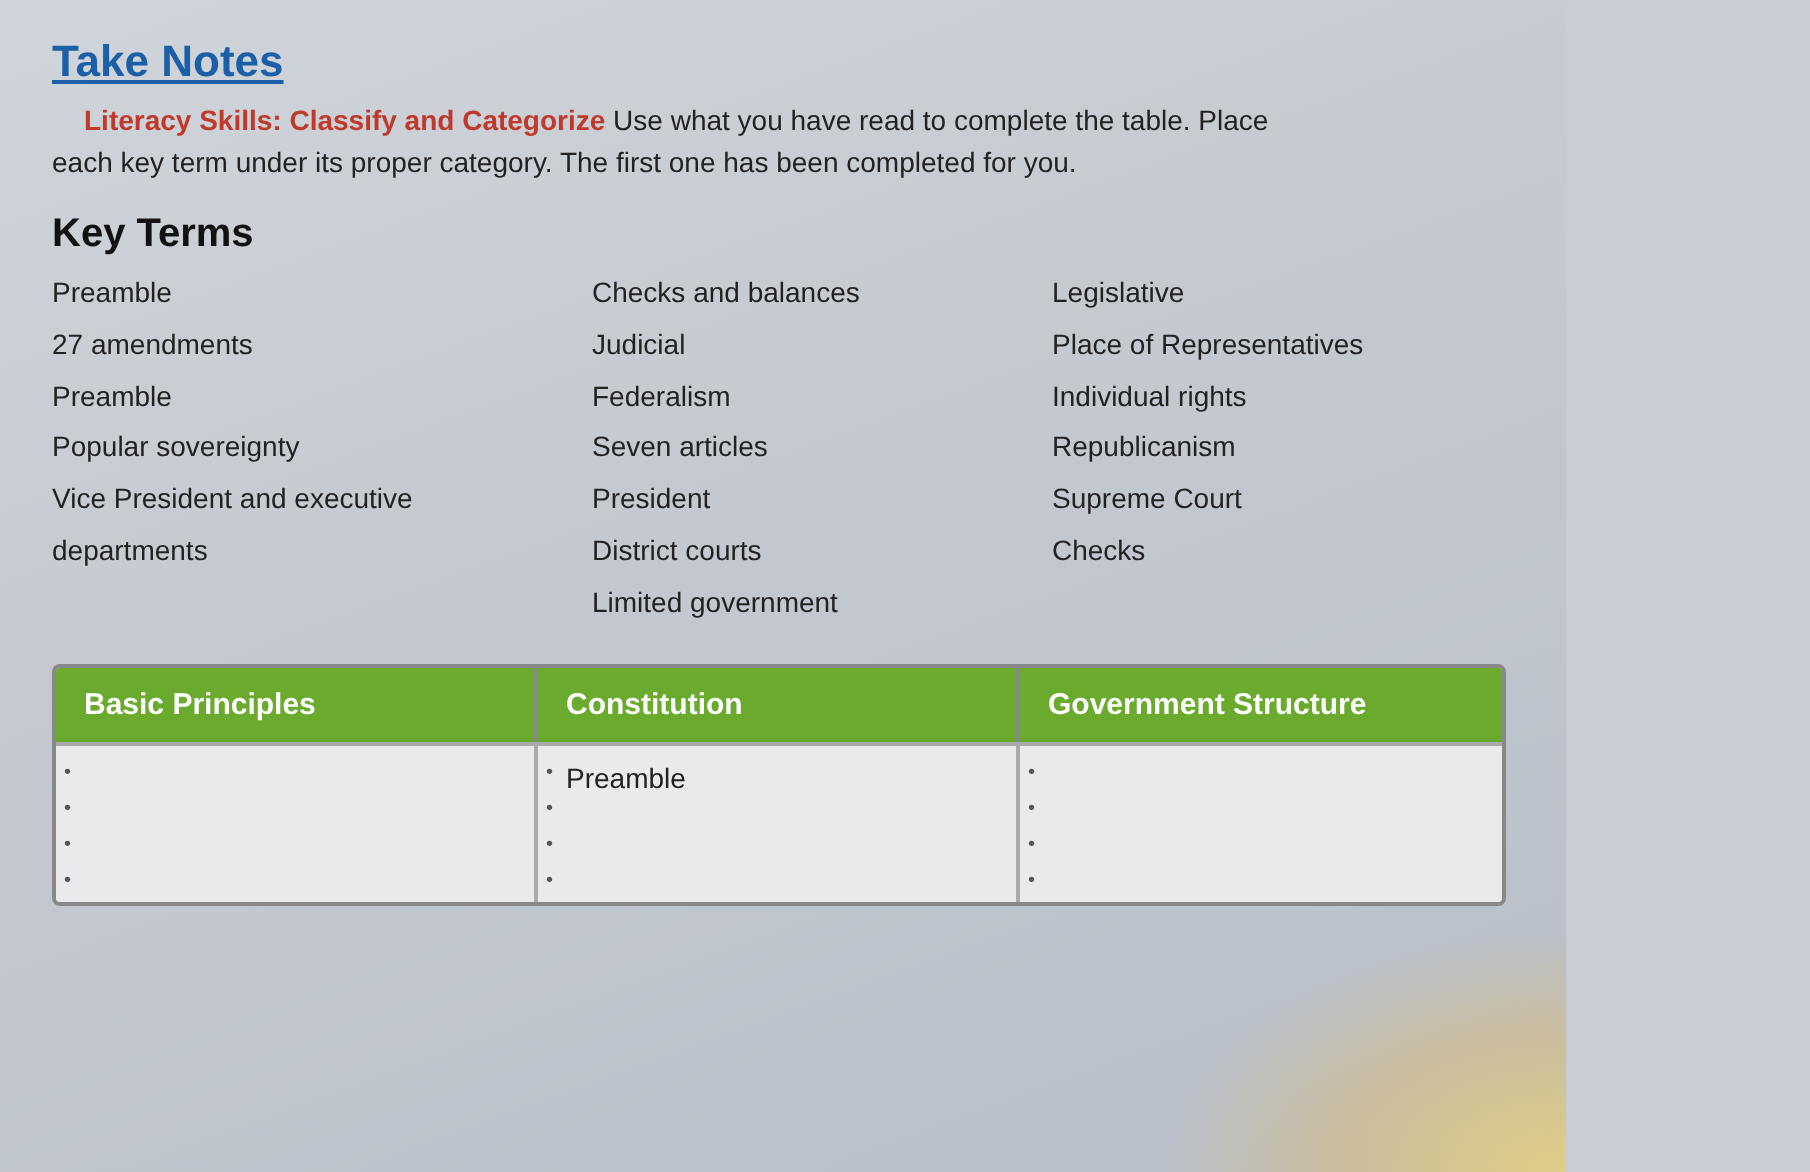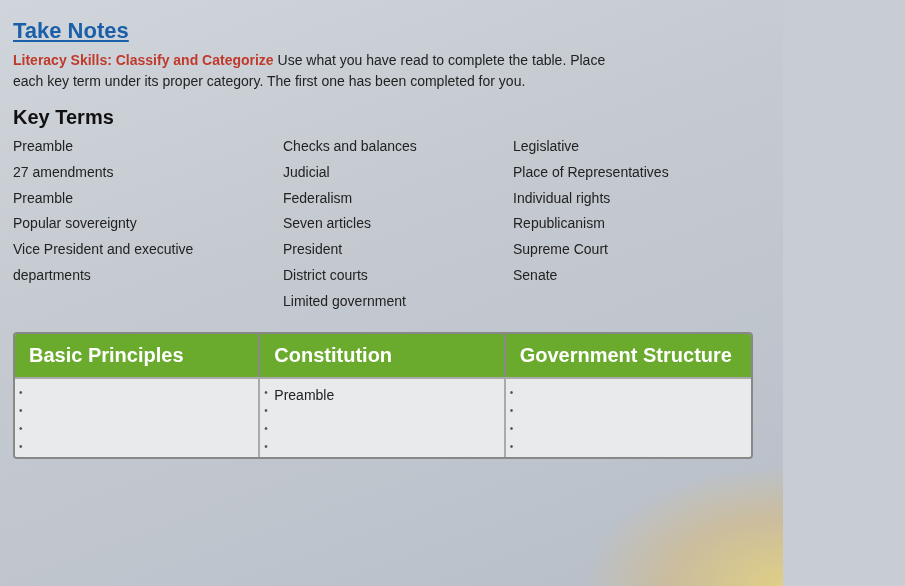--- a/index.html
+++ b/index.html
@@ -10,21 +10,21 @@
       width: 905px;
       min-height: 586px;
       overflow: hidden;
       position: relative;
     }
 
     .page-container {
       width: 783px;
       min-height: 586px;
       background: linear-gradient(160deg, #d0d5db 0%, #c5cad1 40%, #bfc5cd 70%, #b8bec7 100%);
-      padding: 18px 30px 20px 13px;
+      padding: 18px 30px 20px 26px;
       position: relative;
     }
 
     
     .take-notes-title {
       font-size: 22px;
       font-weight: bold;
       color: #1a5fa8;
       margin-bottom: 6px;
       font-family: Arial, sans-serif;
@@ -36,20 +36,21 @@
       color: #222;
       line-height: 1.5;
       margin-bottom: 14px;
       max-width: 620px;
       font-family: Arial, sans-serif;
     }
 
     .literacy-label {
       color: #c0392b;
       font-weight: bold;
+      margin-left: 16px;
     }
 
     
     .key-terms-heading {
       font-size: 20px;
       font-weight: bold;
       color: #111;
       margin-bottom: 6px;
       font-family: Arial, sans-serif;
     }
@@ -83,21 +84,21 @@
     }
 
     .table-header {
       display: grid;
       grid-template-columns: 1fr 1fr 1fr;
       background: #6aab2e;
     }
 
     .table-header-cell {
       padding: 10px 14px;
-      font-size: 20px;
+      font-size: 15px;
       font-weight: bold;
       color: #fff;
       font-family: Arial, sans-serif;
       border-right: 2px solid #888;
     }
 
     .table-header-cell:last-child {
       border-right: none;
     }
 
@@ -198,21 +199,21 @@
       <span class="term-item">President</span>
       <span class="term-item">District courts</span>
       <span class="term-item">Limited government</span>
     </div>
     <div class="key-terms-col">
       <span class="term-item">Legislative</span>
       <span class="term-item">Place of Representatives</span>
       <span class="term-item">Individual rights</span>
       <span class="term-item">Republicanism</span>
       <span class="term-item">Supreme Court</span>
-      <span class="term-item">Senate</span>
+      <span class="term-item">Checks</span>
     </div>
   </div>
 
   <div class="table-wrapper">
     <div class="table-header">
       <div class="table-header-cell">Basic Principles</div>
       <div class="table-header-cell">Constitution</div>
       <div class="table-header-cell">Government Structure</div>
     </div>
     <div class="table-body">

